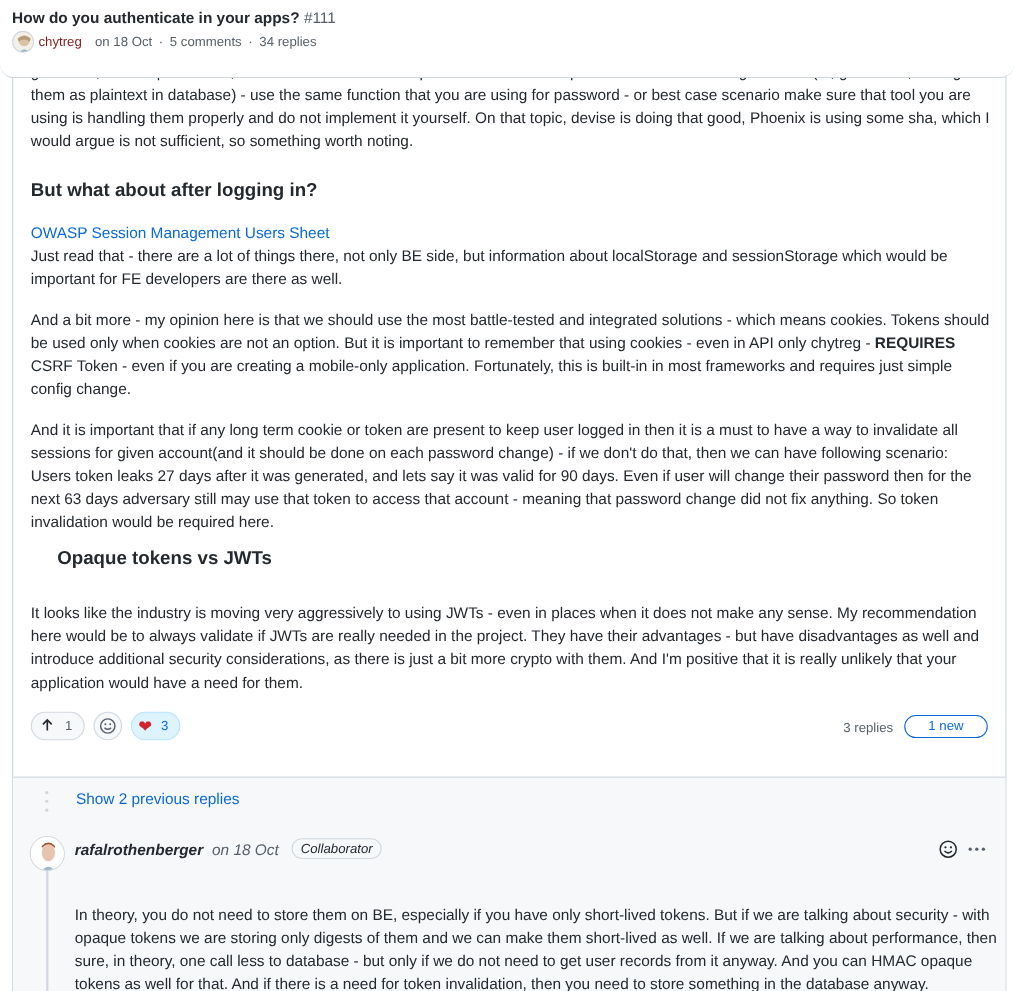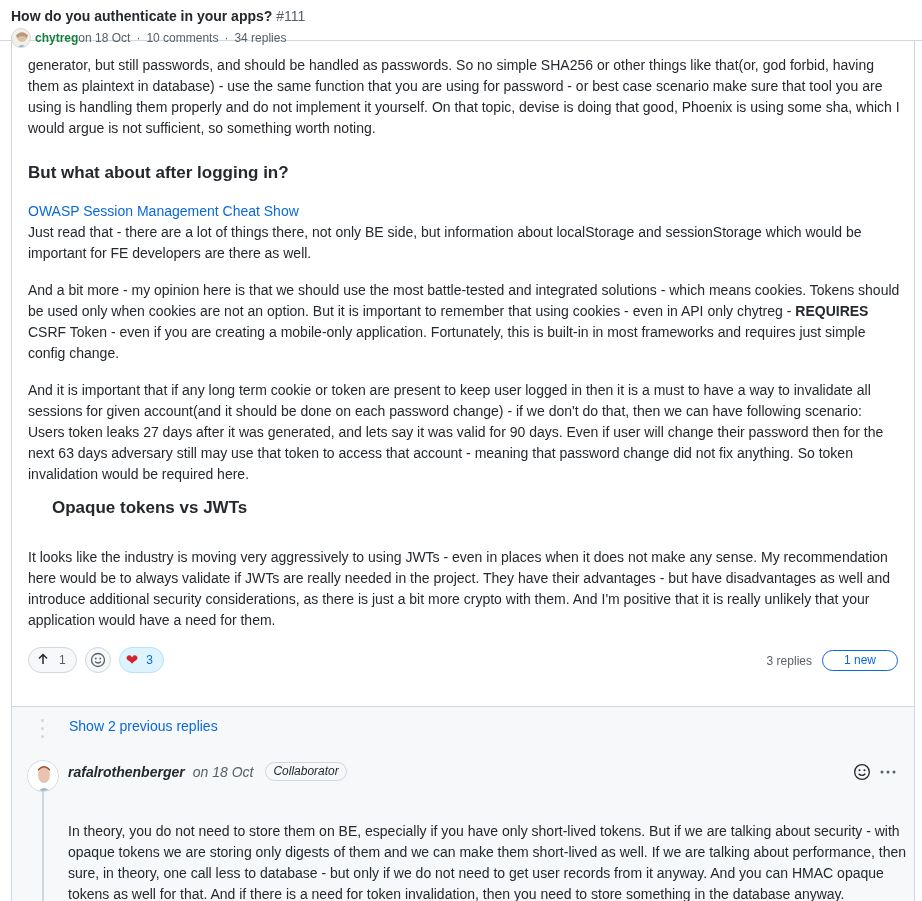--- a/index.html
+++ b/index.html
@@ -1,27 +1,27 @@
 <!DOCTYPE html>
 <html><head>
 <meta charset="utf-8">
 <style>
   * { box-sizing: border-box; margin: 0; padding: 0; }
   html, body { width: 922px; height: 901px; overflow: hidden; background: #ffffff; }
   body { font-family: "Liberation Sans", sans-serif; color: #24292f; position: relative; }
 
   .sticky-header {
-    position: absolute; left: 0; top: 0; width: 922px; height: 41px;
-    background: #ffffff; border-bottom: 1px solid #d0d7de; z-index: 10;
+    position: absolute; left: 0; top: 0; width: 922px; height: 71px;
+    background: #ffffff; border-bottom: 1px solid #d0d7de; z-index: 10; border-radius: 13px;
   }
   .sticky-title { position: absolute; left: 11px; top: 8px; font-size: 14px; font-weight: bold; color: #24292f; white-space: nowrap; }
   .sticky-title .num { font-weight: normal; color: #57606a; }
   .sticky-meta { position: absolute; left: 11px; top: 28px; height: 20px; display: flex; align-items: center; font-size: 12px; color: #57606a; white-space: nowrap; }
   .avatar-sm { width: 20px; height: 20px; border-radius: 50%; border: 1px solid #d0d7de; background: #f3efe9; margin-right: 4px; overflow: hidden; }
-  .sticky-meta .author { font-weight: bold; color: #15803d; }
+  .sticky-meta .author { font-weight: normal; color: #7f1d1d; margin-right: 12px; }
   .sticky-meta .dot { margin: 0 6px; }
 
   .main-box {
     position: absolute; left: 11px; top: 40px; width: 904px; height: 880px;
     border: 1px solid #d0d7de; border-top: none; background: #ffffff;
   }
   .body-area { position: absolute; left: 16px; top: 0; width: 872px; font-size: 14px; line-height: 21px; color: #24292f; }
   .body-area p { margin: 0; }
   .body-area h2 { font-size: 17px; font-weight: bold; line-height: 24px; color: #24292f; }
   .body-area a { color: #0969da; text-decoration: none; }
@@ -67,31 +67,31 @@
     <div class="avatar-sm">
       <svg width="20" height="20" viewBox="0 0 20 20">
         <circle cx="10" cy="8" r="5" fill="#d9c2a6"></circle>
         <path d="M4 6 Q10 1 16 6 L15 9 Q10 5 5 9 Z" fill="#b89a7a"></path>
         <path d="M4 20 Q10 12 16 20 Z" fill="#8fb3c9"></path>
       </svg>
     </div>
     <span class="author">chytreg</span>
     <span>on 18 Oct</span>
     <span class="dot">·</span>
-    <span>10 comments</span>
+    <span>5 comments</span>
     <span class="dot">·</span>
     <span>34 replies</span>
   </div>
 </div>
 
 <div class="main-box">
   <div class="body-area">
     <p style="position:absolute;top:15px;width:872px;">generator, but still passwords, and should be handled as passwords. So no simple SHA256 or other things like that(or, god forbid, having them as plaintext in database) - use the same function that you are using for password - or best case scenario make sure that tool you are using is handling them properly and do not implement it yourself. On that topic, devise is doing that good, Phoenix is using some sha, which I would argue is not sufficient, so something worth noting.</p>
     <h2 style="position:absolute;top:121px;">But what about after logging in?</h2>
-    <a style="position:absolute;top:161px;">OWASP Session Management Cheat Show</a>
+    <a style="position:absolute;top:161px;">OWASP Session Management Users Sheet</a>
     <p style="position:absolute;top:182px;width:872px;">Just read that - there are a lot of things there, not only BE side, but information about localStorage and sessionStorage which would be important for FE developers are there as well.</p>
     <p style="position:absolute;top:240px;width:872px;">
       <span>And a bit more - my opinion here is that we should use the most battle-tested and integrated solutions - which means cookies. Tokens should be used only when cookies are not an option. But it is important to remember that using cookies - even in API only chytreg -</span>
       <strong>REQUIRES</strong>
       <span>CSRF Token - even if you are creating a mobile-only application. Fortunately, this is built-in in most frameworks and requires just simple config change.</span>
     </p>
     <p style="position:absolute;top:340px;width:872px;">And it is important that if any long term cookie or token are present to keep user logged in then it is a must to have a way to invalidate all sessions for given account(and it should be done on each password change) - if we don't do that, then we can have following scenario: Users token leaks 27 days after it was generated, and lets say it was valid for 90 days. Even if user will change their password then for the next 63 days adversary still may use that token to access that account - meaning that password change did not fix anything. So token invalidation would be required here.</p>
     <h2 style="position:absolute;top:456px;margin-left:24px;">Opaque tokens vs JWTs</h2>
     <p style="position:absolute;top:507px;width:872px;">It looks like the industry is moving very aggressively to using JWTs - even in places when it does not make any sense. My recommendation here would be to always validate if JWTs are really needed in the project. They have their advantages - but have disadvantages as well and introduce additional security considerations, as there is just a bit more crypto with them. And I'm positive that it is really unlikely that your application would have a need for them.</p>
   </div>

